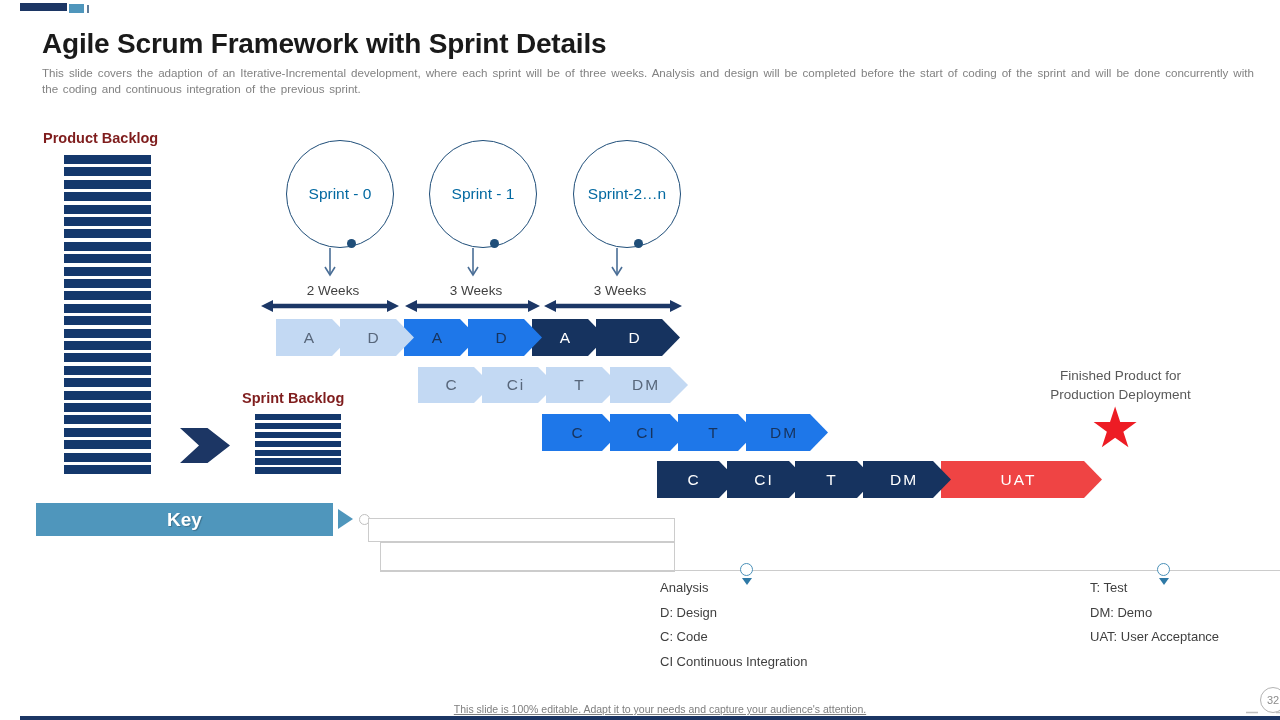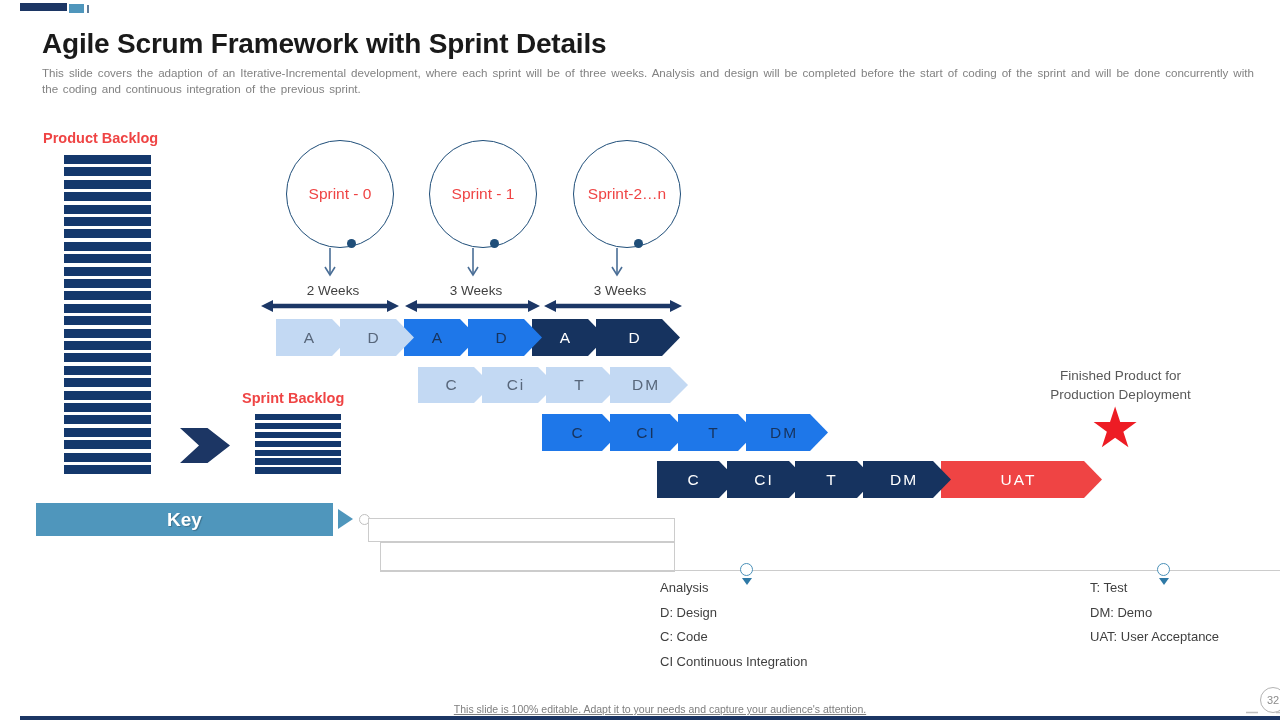--- a/index.html
+++ b/index.html
@@ -9,33 +9,33 @@
 
   
   .deco-navy{background:#1C3664;}
   .deco-steel{background:#4F96BC;}
 
   
   .title{left:22px;top:28px;font-size:28px;font-weight:bold;color:#1a1a1a;letter-spacing:-0.2px;}
   .subtitle{left:22px;top:65px;width:1212px;font-size:11.6px;line-height:15.6px;color:#828282;
             text-align:justify;word-spacing:1.5px;}
 
-  .bold-label{font-size:14.5px;font-weight:bold;color:#ef4444;}
+  .bold-label{font-size:14.5px;font-weight:bold;color:#7f1d1d;}
 
   
   .pb-stack{left:44px;top:155px;width:87px;height:322px;
     background:repeating-linear-gradient(to bottom,#14386C 0px,#14386C 9px,#ffffff 9px,#ffffff 12.4px);}
   .sb-stack{left:235px;top:414px;width:86px;height:62px;
     background:repeating-linear-gradient(to bottom,#14386C 0px,#14386C 6.3px,#ffffff 6.3px,#ffffff 8.9px);}
   .transfer{left:160px;top:428px;width:50px;height:35px;background:#1C3664;
     clip-path:polygon(0 0,55% 0,100% 50%,55% 100%,0 100%,38% 50%);}
 
   
   .sprint-circle{width:108px;height:108px;border-radius:50%;border:1.6px solid #1F4E79;background:#fff;
-    display:flex;align-items:center;justify-content:center;font-size:15.5px;color:#ef4444;box-sizing:border-box;}
+    display:flex;align-items:center;justify-content:center;font-size:15.5px;color:#0369a1;box-sizing:border-box;}
   .sprint-dot{width:9px;height:9px;border-radius:50%;background:#1F4E79;}
   .week-label{width:140px;text-align:center;font-size:13.5px;color:#3F3F3F;}
 
   
   .chev{display:flex;align-items:center;justify-content:center;font-size:15.5px;letter-spacing:2px;
     padding-right:6px;box-sizing:border-box;
     clip-path:polygon(0 0,calc(100% - 18px) 0,100% 50%,calc(100% - 18px) 100%,0 100%);
     filter:drop-shadow(1.6px 0 0 #fff) drop-shadow(-1.6px 0 0 #fff)
            drop-shadow(0 1.6px 0 #fff) drop-shadow(0 -1.6px 0 #fff);}
   .chev.light{background:#C3D9F3;color:#58677B;}

